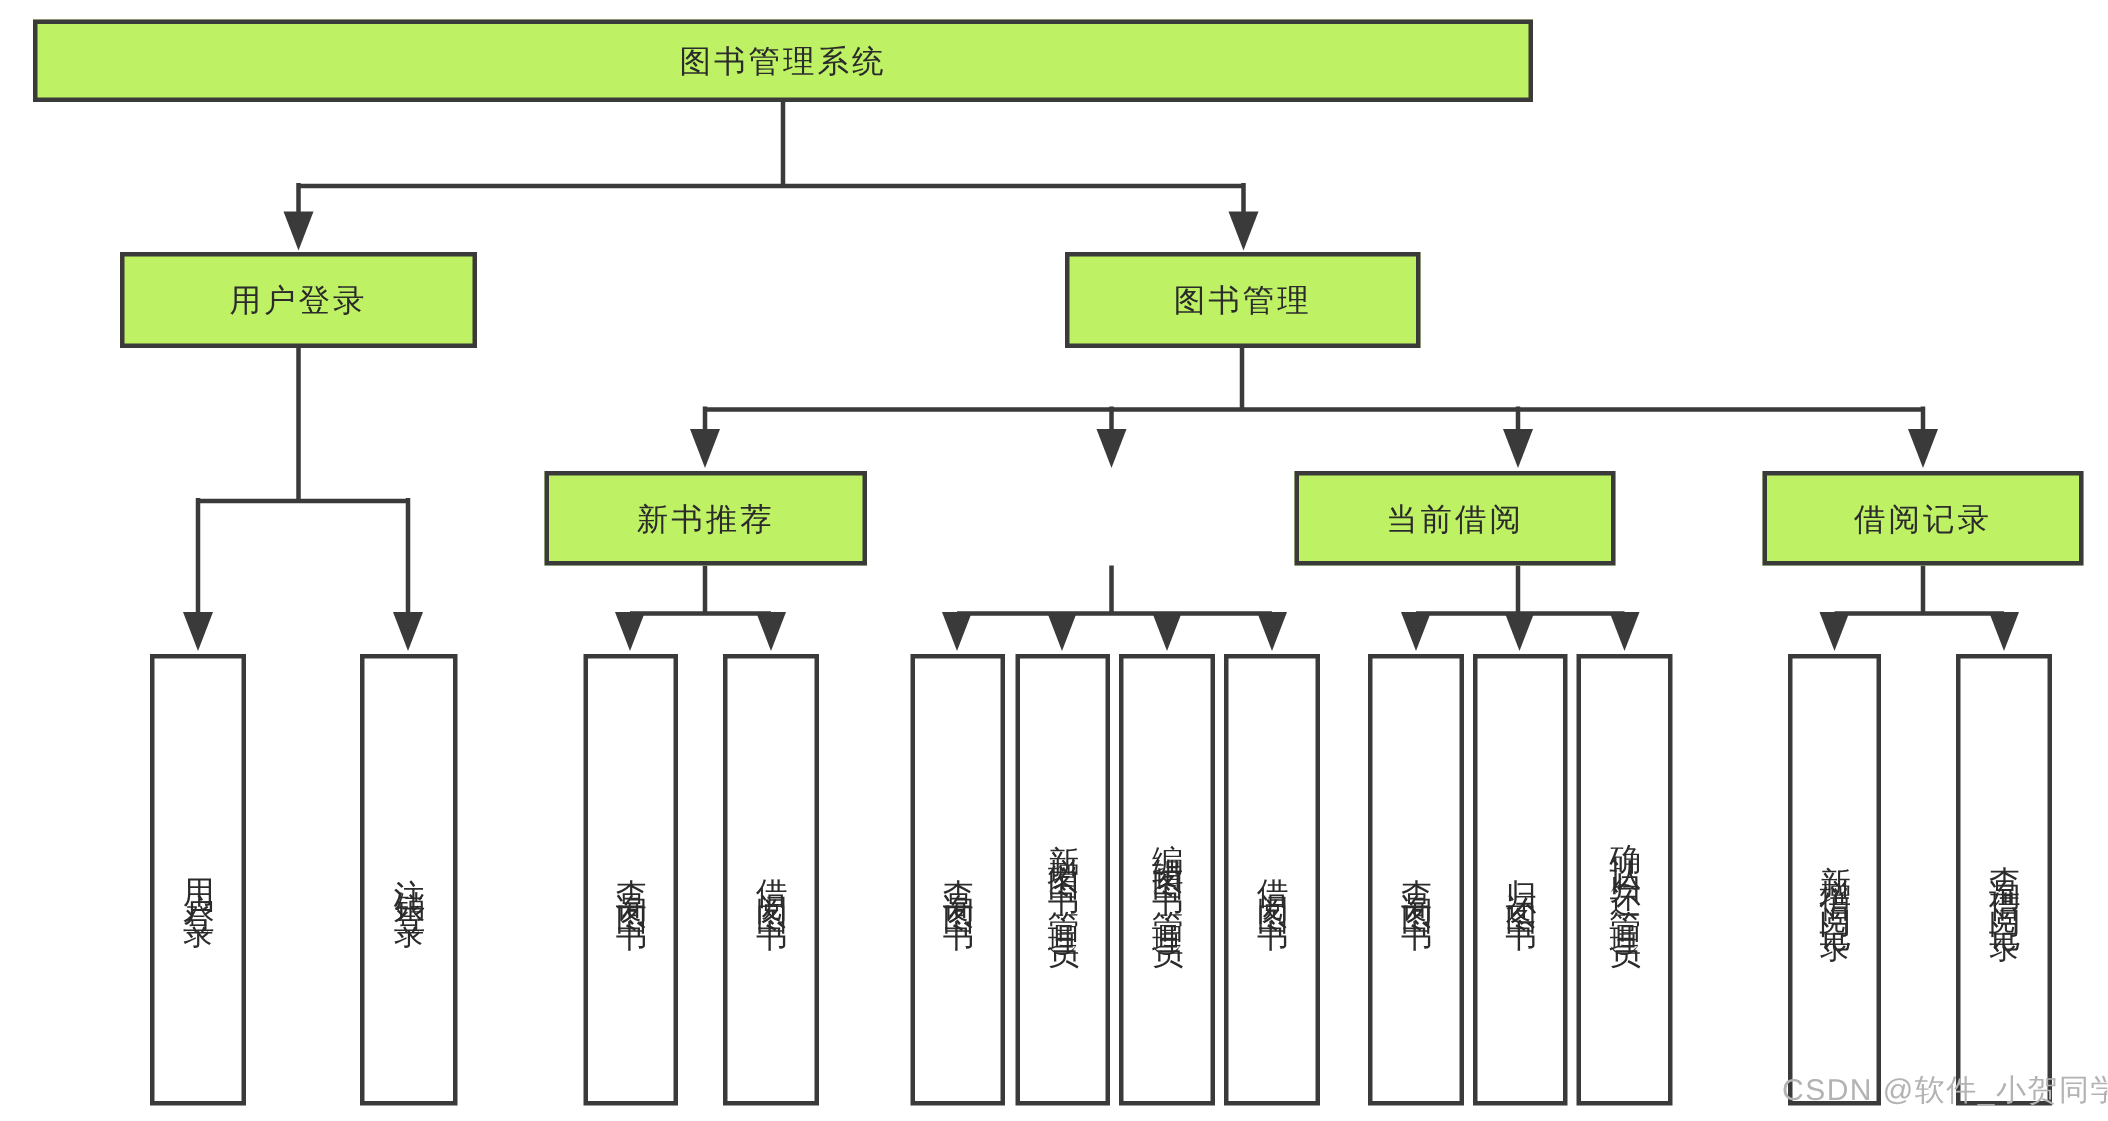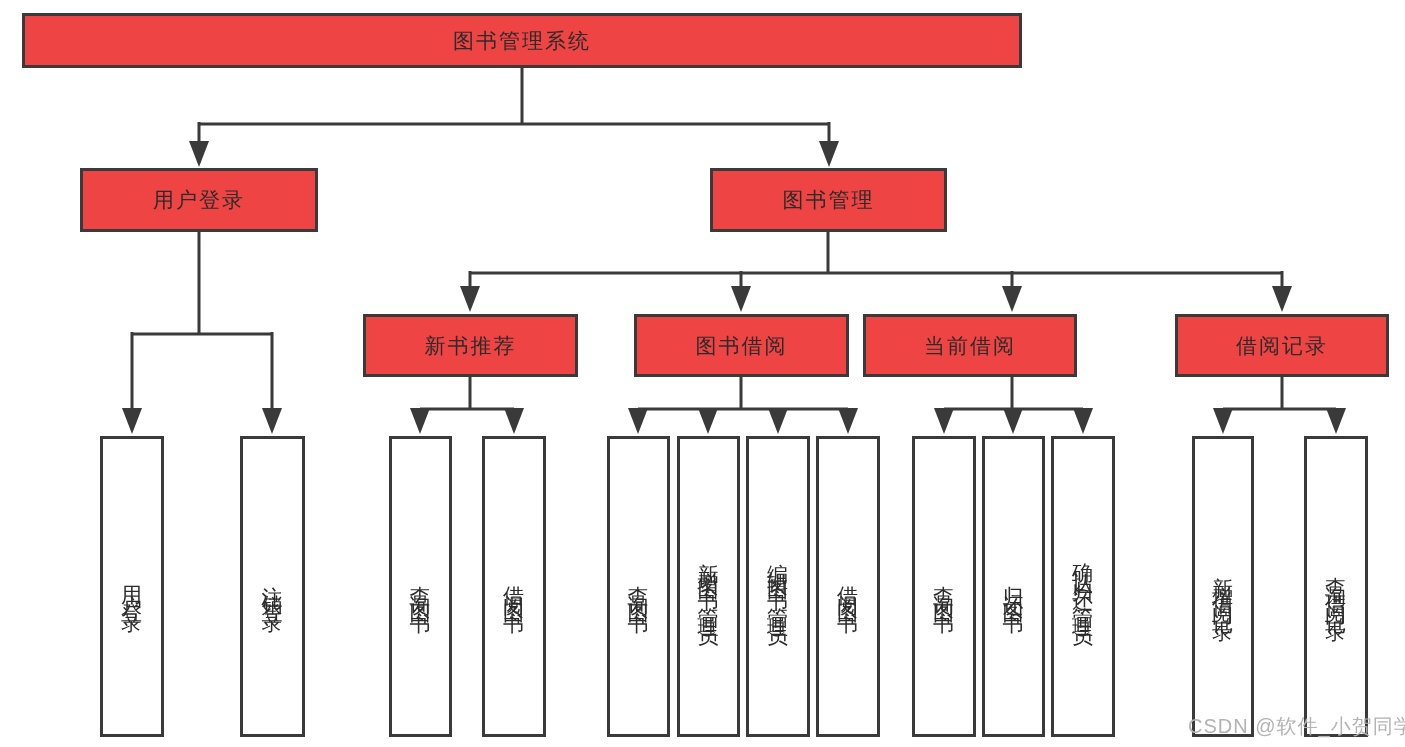--- a/index.html
+++ b/index.html
@@ -13,21 +13,21 @@
   }
   .connectors {
     position: absolute;
     left: 0; top: 0;
     z-index: 1;
   }
   .hbox {
     position: absolute;
     box-sizing: border-box;
     border: 3px solid #3a3a3a;
-    background: #ef4444;
+    background: #bef264;
     display: flex;
     align-items: center;
     justify-content: center;
     z-index: 2;
   }
   .hbox span {
     font-size: 21px;
     color: #2b2b2b;
     letter-spacing: 2px;
     white-space: nowrap;
@@ -113,23 +113,20 @@
   <div class="hbox" style="left:80px; top:168px; width:238px; height:64px;">
     <span>用户登录</span>
   </div>
   <div class="hbox" style="left:710px; top:168px; width:237px; height:64px;">
     <span>图书管理</span>
   </div>
 
   <div class="hbox" style="left:363px; top:314px; width:215px; height:63px;">
     <span>新书推荐</span>
   </div>
-  <div class="hbox" style="left:634px; top:314px; width:215px; height:63px;">
-    <span>图书借阅</span>
-  </div>
   <div class="hbox" style="left:863px; top:314px; width:214px; height:63px;">
     <span>当前借阅</span>
   </div>
   <div class="hbox" style="left:1175px; top:314px; width:214px; height:63px;">
     <span>借阅记录</span>
   </div>
 
   <div class="vbox" style="left:100px; top:436px; width:64px; height:301px;">
     <span>用户登录</span>
   </div>

